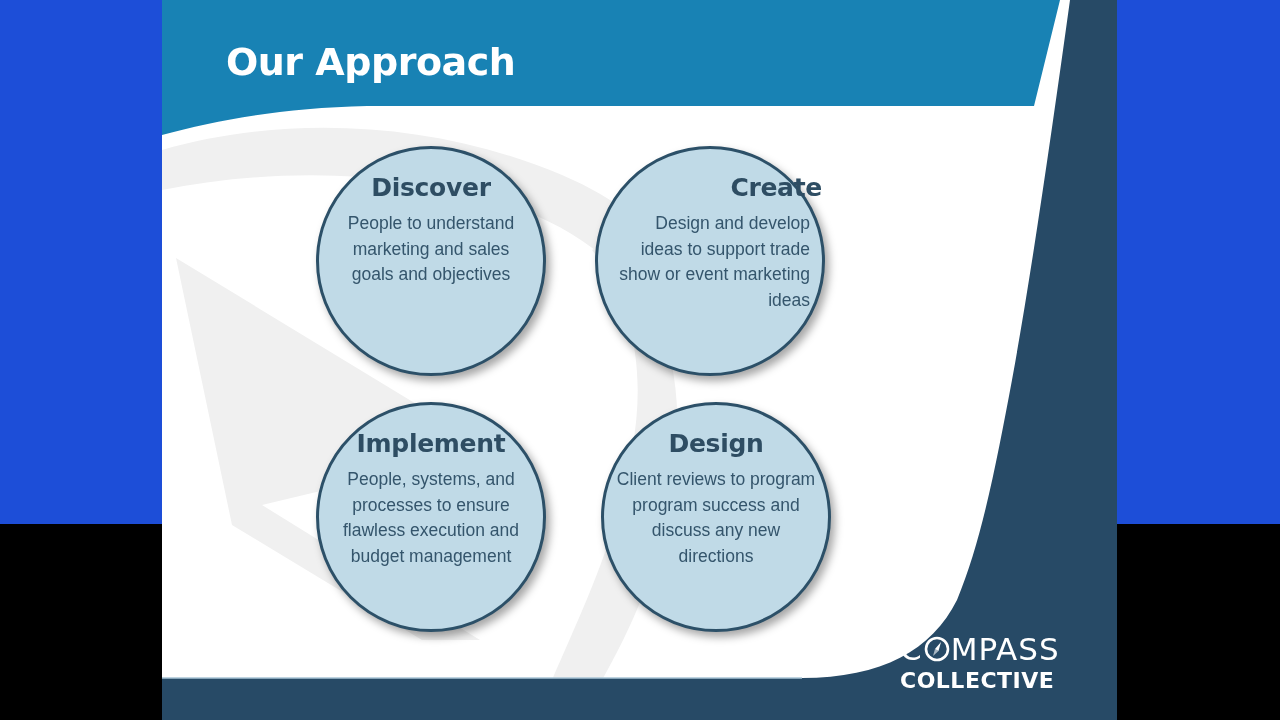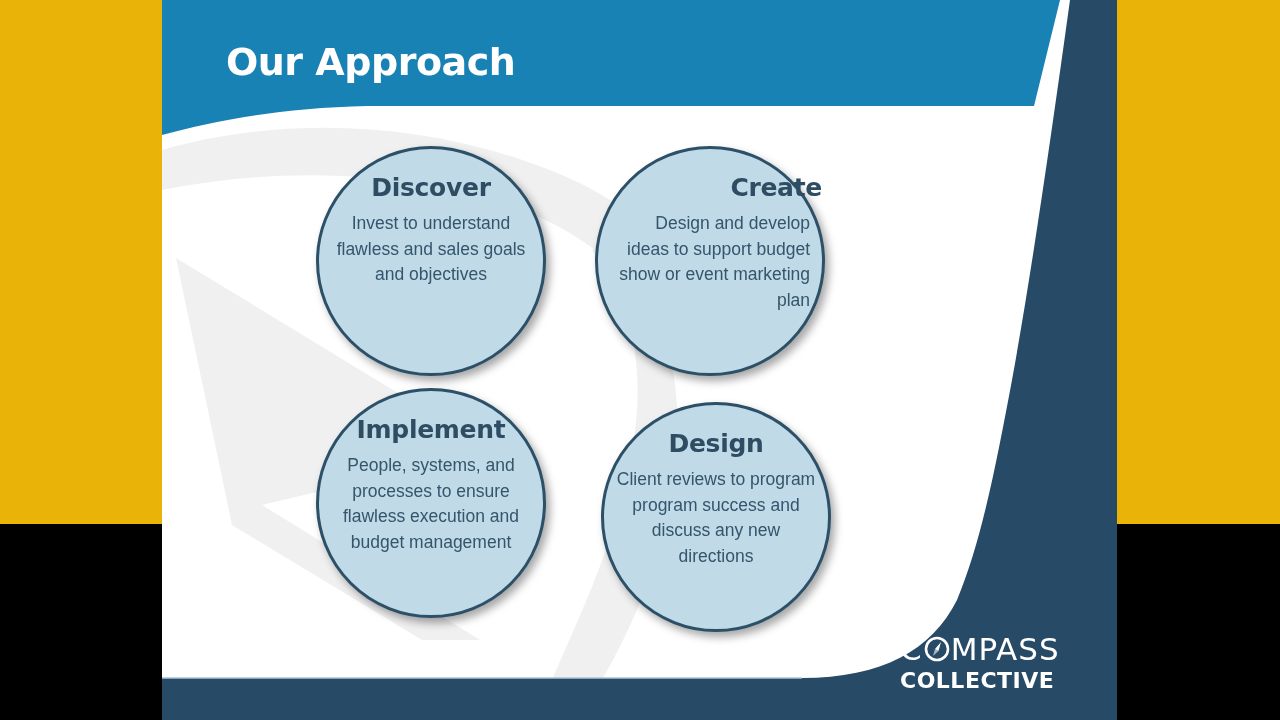--- a/index.html
+++ b/index.html
@@ -7,21 +7,21 @@
       padding: 0;
       width: 1280px;
       height: 720px;
       background: #000000;
       overflow: hidden;
     }
     .stage {
       position: relative;
       width: 1280px;
       height: 524px;
-      background: #eab308;
+      background: #1d4ed8;
     }
     .slide {
       position: absolute;
       left: 162px;
       top: 0;
       width: 955px;
       height: 720px;
       background: #ffffff;
       overflow: hidden;
     }
@@ -121,29 +121,29 @@
 
       <path d="M908,0 L955,0 L955,720 L0,720 L0,678 L640,678 C720,678 770,650 795,600 C820,540 835,460 850,380 C870,270 890,130 908,0 Z" fill="#274a66"></path>
 
       <path d="M0,678 L640,678" stroke="#a9c4d6" stroke-width="1.5"></path>
     </svg>
 
     <h1 class="slide-title">Our Approach</h1>
 
     <div class="circle" style="left:154px; top:146px;">
       <span class="c-title">Discover</span>
-      <span class="c-body">Invest to understand flawless and sales goals and objectives</span>
+      <span class="c-body">People to understand marketing and sales goals and objectives</span>
     </div>
 
     <div class="circle" style="left:433px; top:146px;text-align:right;">
       <span class="c-title">Create</span>
-      <span class="c-body">Design and develop ideas to support budget show or event marketing plan</span>
+      <span class="c-body">Design and develop ideas to support trade show or event marketing ideas</span>
     </div>
 
-    <div class="circle" style="left:154px; top:388px;">
+    <div class="circle" style="left:154px; top:402px;">
       <span class="c-title">Implement</span>
       <span class="c-body">People, systems, and processes to ensure flawless execution and budget management</span>
     </div>
 
     <div class="circle" style="left:439px; top:402px;">
       <span class="c-title">Design</span>
       <span class="c-body">Client reviews to program program success and discuss any new directions</span>
     </div>
 
     <div class="logo">

